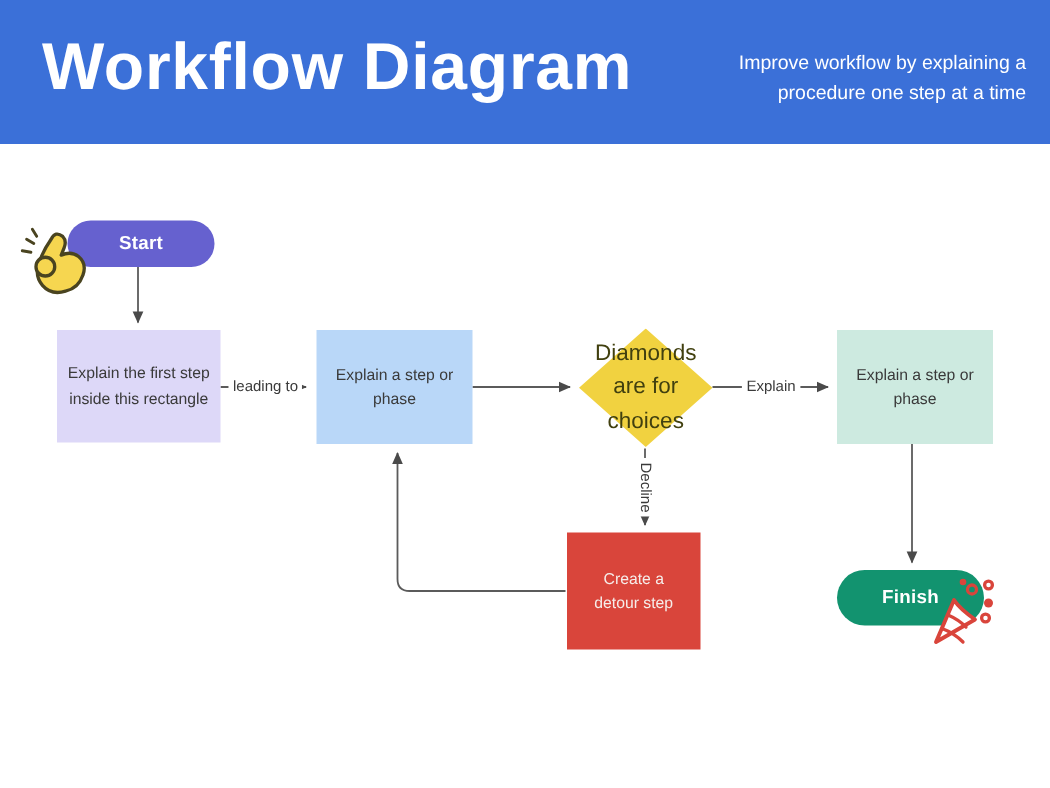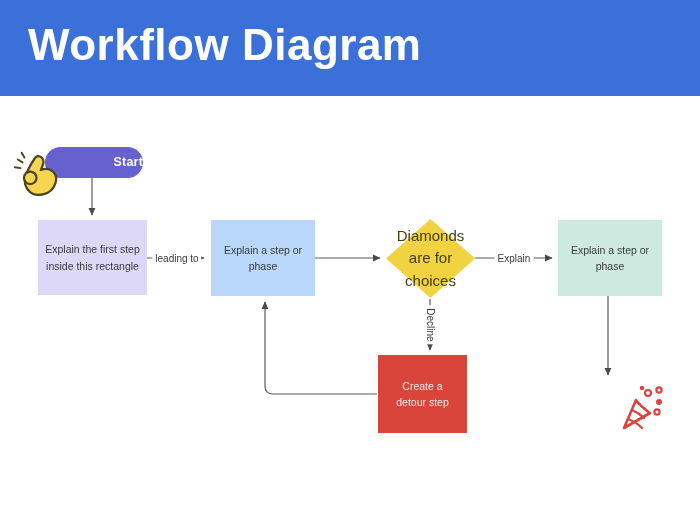--- a/index.html
+++ b/index.html
@@ -18,21 +18,21 @@
     position:absolute; left:28px; top:20px;
     font-size:44px; font-weight:bold; color:#ffffff; letter-spacing:0.5px;
   }
   .subtitle {
     position:absolute; right:16px; top:32px; width:214px;
     font-size:13px; line-height:1.5; color:#ffffff; text-align:right; font-weight:500;
   }
 
   
   .node {
-    position:absolute; display:flex; align-items:center; justify-content:flex-end;
+    position:absolute; display:flex; align-items:center; justify-content:center;
     text-align:center; color:#3a3a3a; font-size:10.5px; line-height:1.55;
   }
   .pill { border-radius:999px; color:#ffffff; font-weight:bold; font-size:12.5px; letter-spacing:0.2px; }
   #start      { left:45px;  top:147px; width:98px;  height:31px; background:#6661CF; }
   #first-step { left:38px;  top:220px; width:109px; height:75px; background:#DDD8F8; padding:12px 7px; }
   #step-blue  { left:211px; top:220px; width:104px; height:76px; background:#B9D7F8; padding:0 10px; }
   #step-mint  { left:558px; top:220px; width:104px; height:76px; background:#CDEAE0; padding:0 10px; }
   #detour     { left:378px; top:355px; width:89px; height:78px; background:#D9453B; color:#F6EDEA; padding:0 12px; }
   #finish     { left:558px; top:380px; width:98px;  height:37px; background:#12936F; }
 
@@ -61,20 +61,21 @@
   #ok-hand { left:11px;  top:147px; width:50px; height:50px; }
   #party   { left:615px; top:381px; width:54px; height:54px; }
 </style>
 </head>
 <body>
 
 <div id="canvas">
 
   <div class="header">
     <div class="title">Workflow Diagram</div>
+    <div class="subtitle">Improve workflow by explaining a procedure one step at a time</div>
   </div>
 
   <svg class="connectors" viewBox="0 0 700 525" xmlns="http://www.w3.org/2000/svg">
     <defs>
       <marker id="arrow" viewBox="0 0 8 8" refX="7" refY="4" markerWidth="7" markerHeight="7" orient="auto-start-reverse">
         <path d="M0,0.6 L7.6,4 L0,7.4 z" fill="#4a4a4a"></path>
       </marker>
     </defs>
     <g stroke="#5b5b5b" stroke-width="1.2" fill="none">
       <path d="M92,178 V215" marker-end="url(#arrow)"></path>
@@ -107,20 +108,23 @@
   </div>
 
   <div id="step-mint" class="node">
     <span>Explain a step or phase</span>
   </div>
 
   <div id="detour" class="node">
     <span>Create a detour step</span>
   </div>
 
+  <div id="finish" class="node pill">
+    <span>Finish</span>
+  </div>
 
   <span id="label-leading" class="edge-label">leading to</span>
   <span id="label-accept" class="edge-label">Explain</span>
   <span id="label-decline" class="edge-label">Decline</span>
 
   <svg id="ok-hand" class="icon-sticker" viewBox="0 0 52 52" xmlns="http://www.w3.org/2000/svg">
     <g stroke="#4a4420" stroke-width="2" stroke-linecap="round" fill="none">
       <path d="M7 13 L12 16"></path>
       <path d="M4 21 L10 22"></path>
       <path d="M11 6 L14 11"></path>

